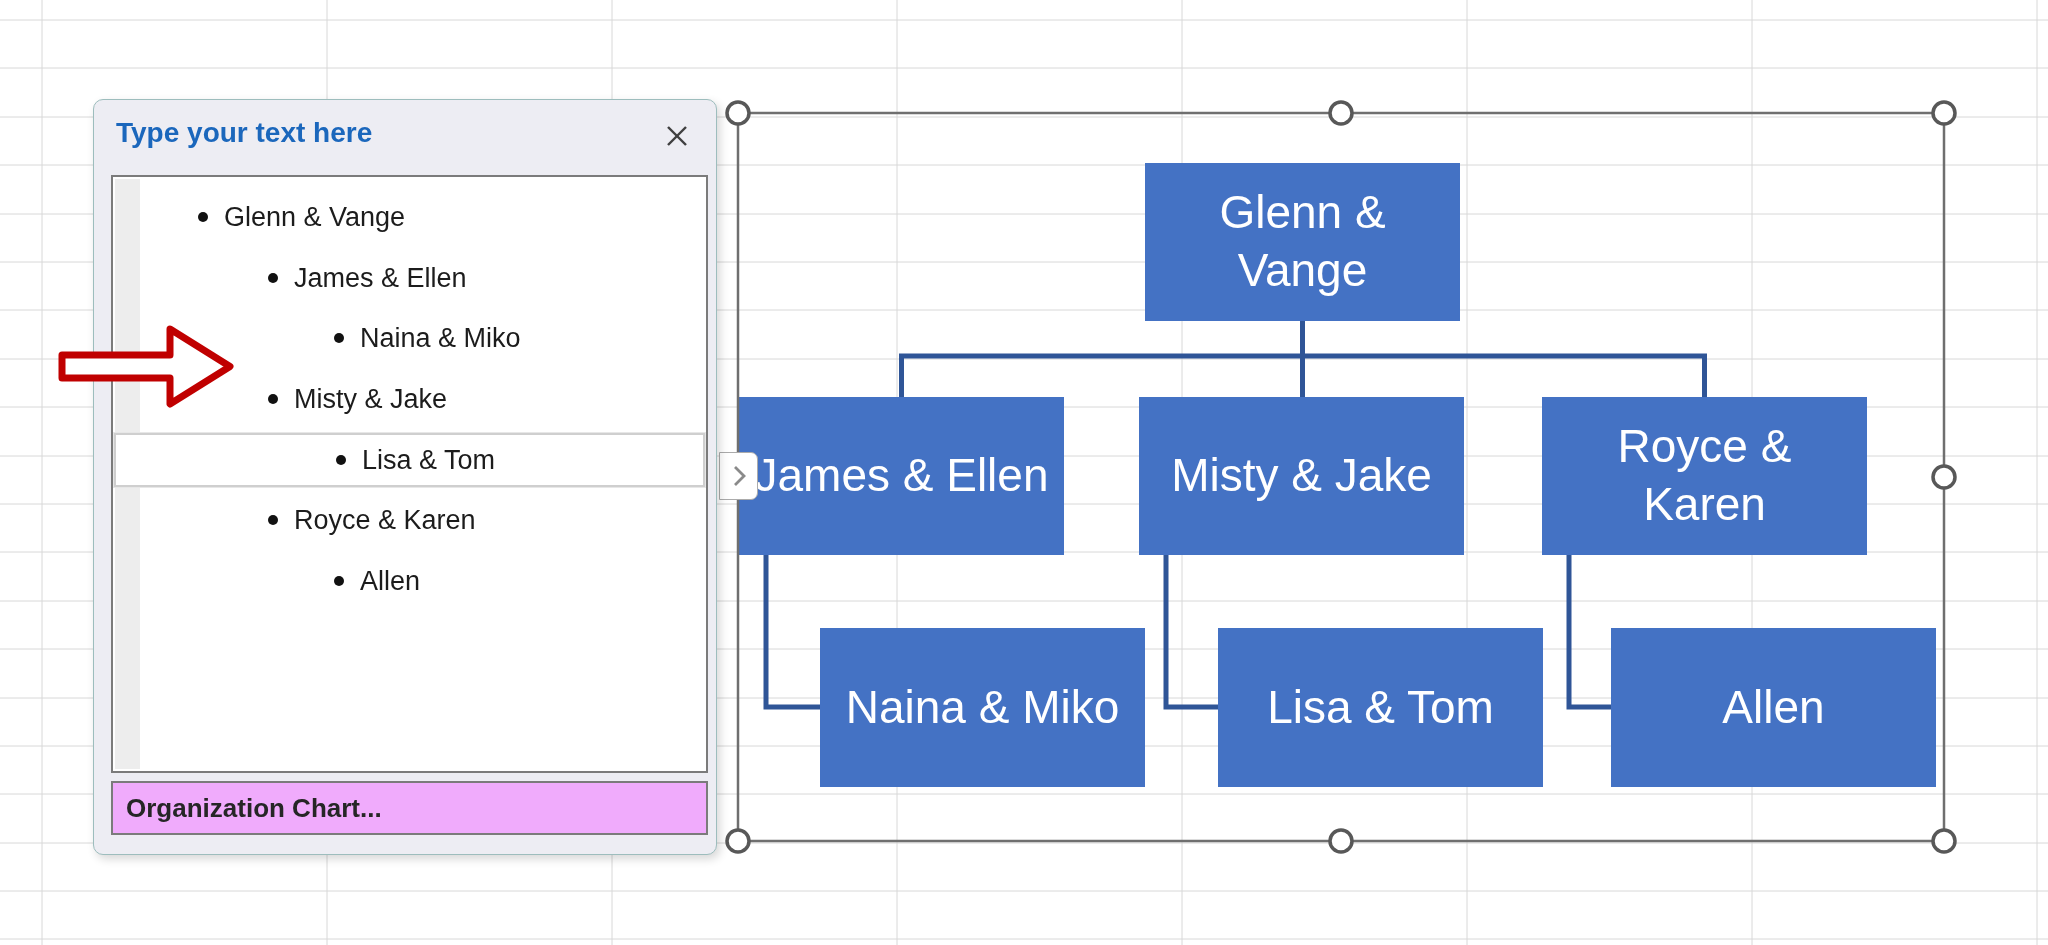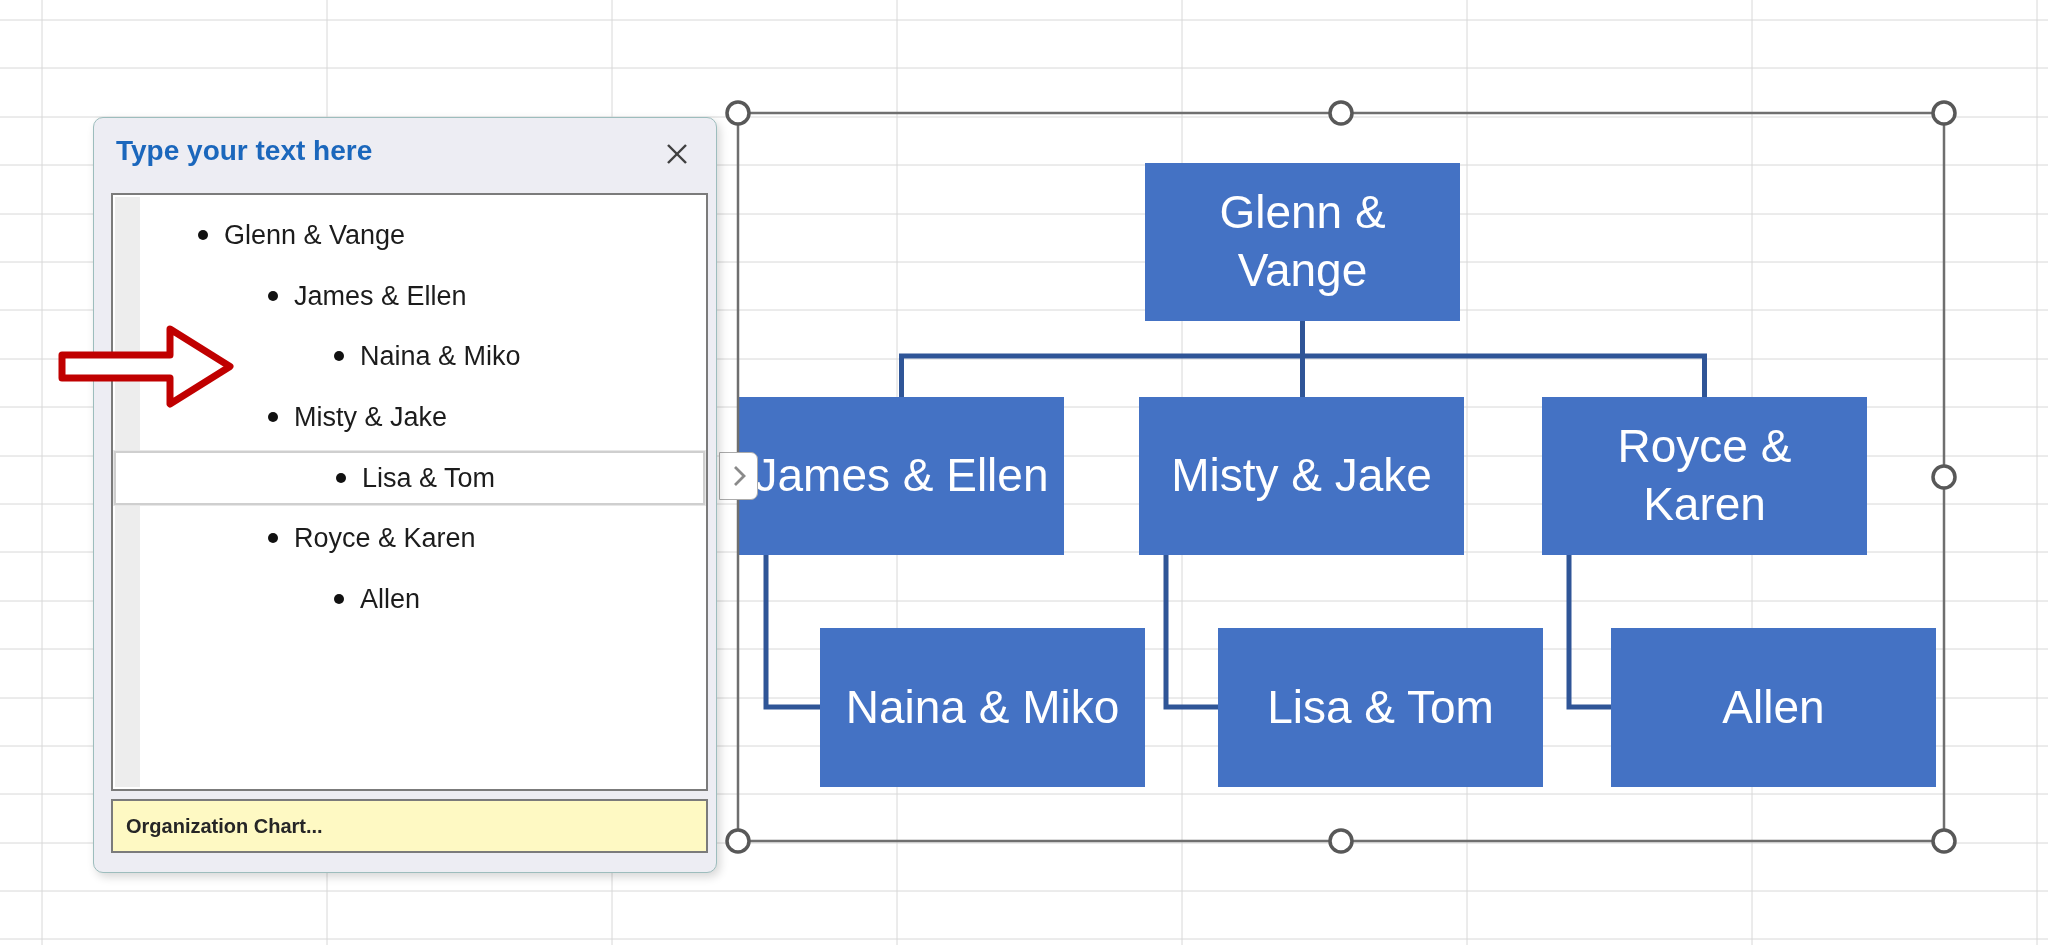--- a/index.html
+++ b/index.html
@@ -24,21 +24,21 @@
     text-align:center;
     font-size:46px;
     line-height:1.26;
     z-index:10;
     padding:0 10px;
   }
 
   
   .text-pane {
     position:absolute;
-    left:93px; top:117px;
+    left:93px; top:99px;
     width:624px; height:756px;
     background:#EDEDF3;
     border:1.5px solid #9DBDBD;
     border-radius:10px;
     box-shadow:3px 4px 10px rgba(0,0,0,0.16);
     z-index:40;
   }
   .pane-title {
     position:absolute;
     left:22px; top:17px;
@@ -87,26 +87,26 @@
   }
   .pane-row.sel {
     background:#FFFFFF;
     border:2px solid #CFCFCF;
     box-shadow:0 0 0 1px #E7E7E7;
   }
   .pane-footer {
     position:absolute;
     left:17px; top:681px;
     width:597px; height:54px;
-    background:#fef9c3;
+    background:#f0abfc;
     border:2px solid #7B7B7B;
     display:flex;
     align-items:center;
     padding-left:13px;
-    font-size:20px;
+    font-size:26px;
     font-weight:bold;
     color:#262626;
   }
 
   
   .pane-toggle {
     position:absolute;
     left:719px; top:452px;
     width:39px; height:48px;
     background:#FFFFFF;

